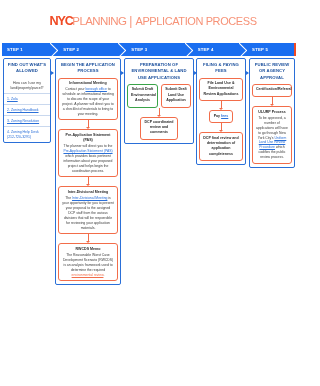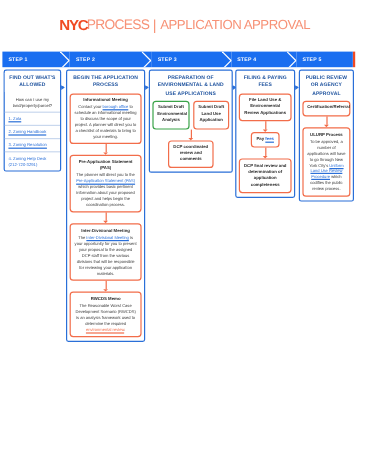--- a/index.html
+++ b/index.html
@@ -189,23 +189,23 @@
   .row2{display:flex;gap:3px;width:100%;justify-content:center;}
   .row2 .box{width:50%;}
   .half{width:31px !important;}
 </style>
 </head>
 <body>
 
 <div class="masthead">
   <div class="logo">
     <span class="logo-nyc">NYC</span>
-    <span class="logo-planning">PROCESS</span>
+    <span class="logo-planning">PLANNING</span>
     <span class="logo-pipe">|</span>
-    <span class="logo-sub">APPLICATION APPROVAL</span>
+    <span class="logo-sub">APPLICATION PROCESS</span>
   </div>
 </div>
 
 <div class="stepbar">
   <div class="step s1">
     <span>STEP 1</span>
     <span class="notch"></span>
   </div>
   <div class="step s2">
     <span>STEP 2</span>

